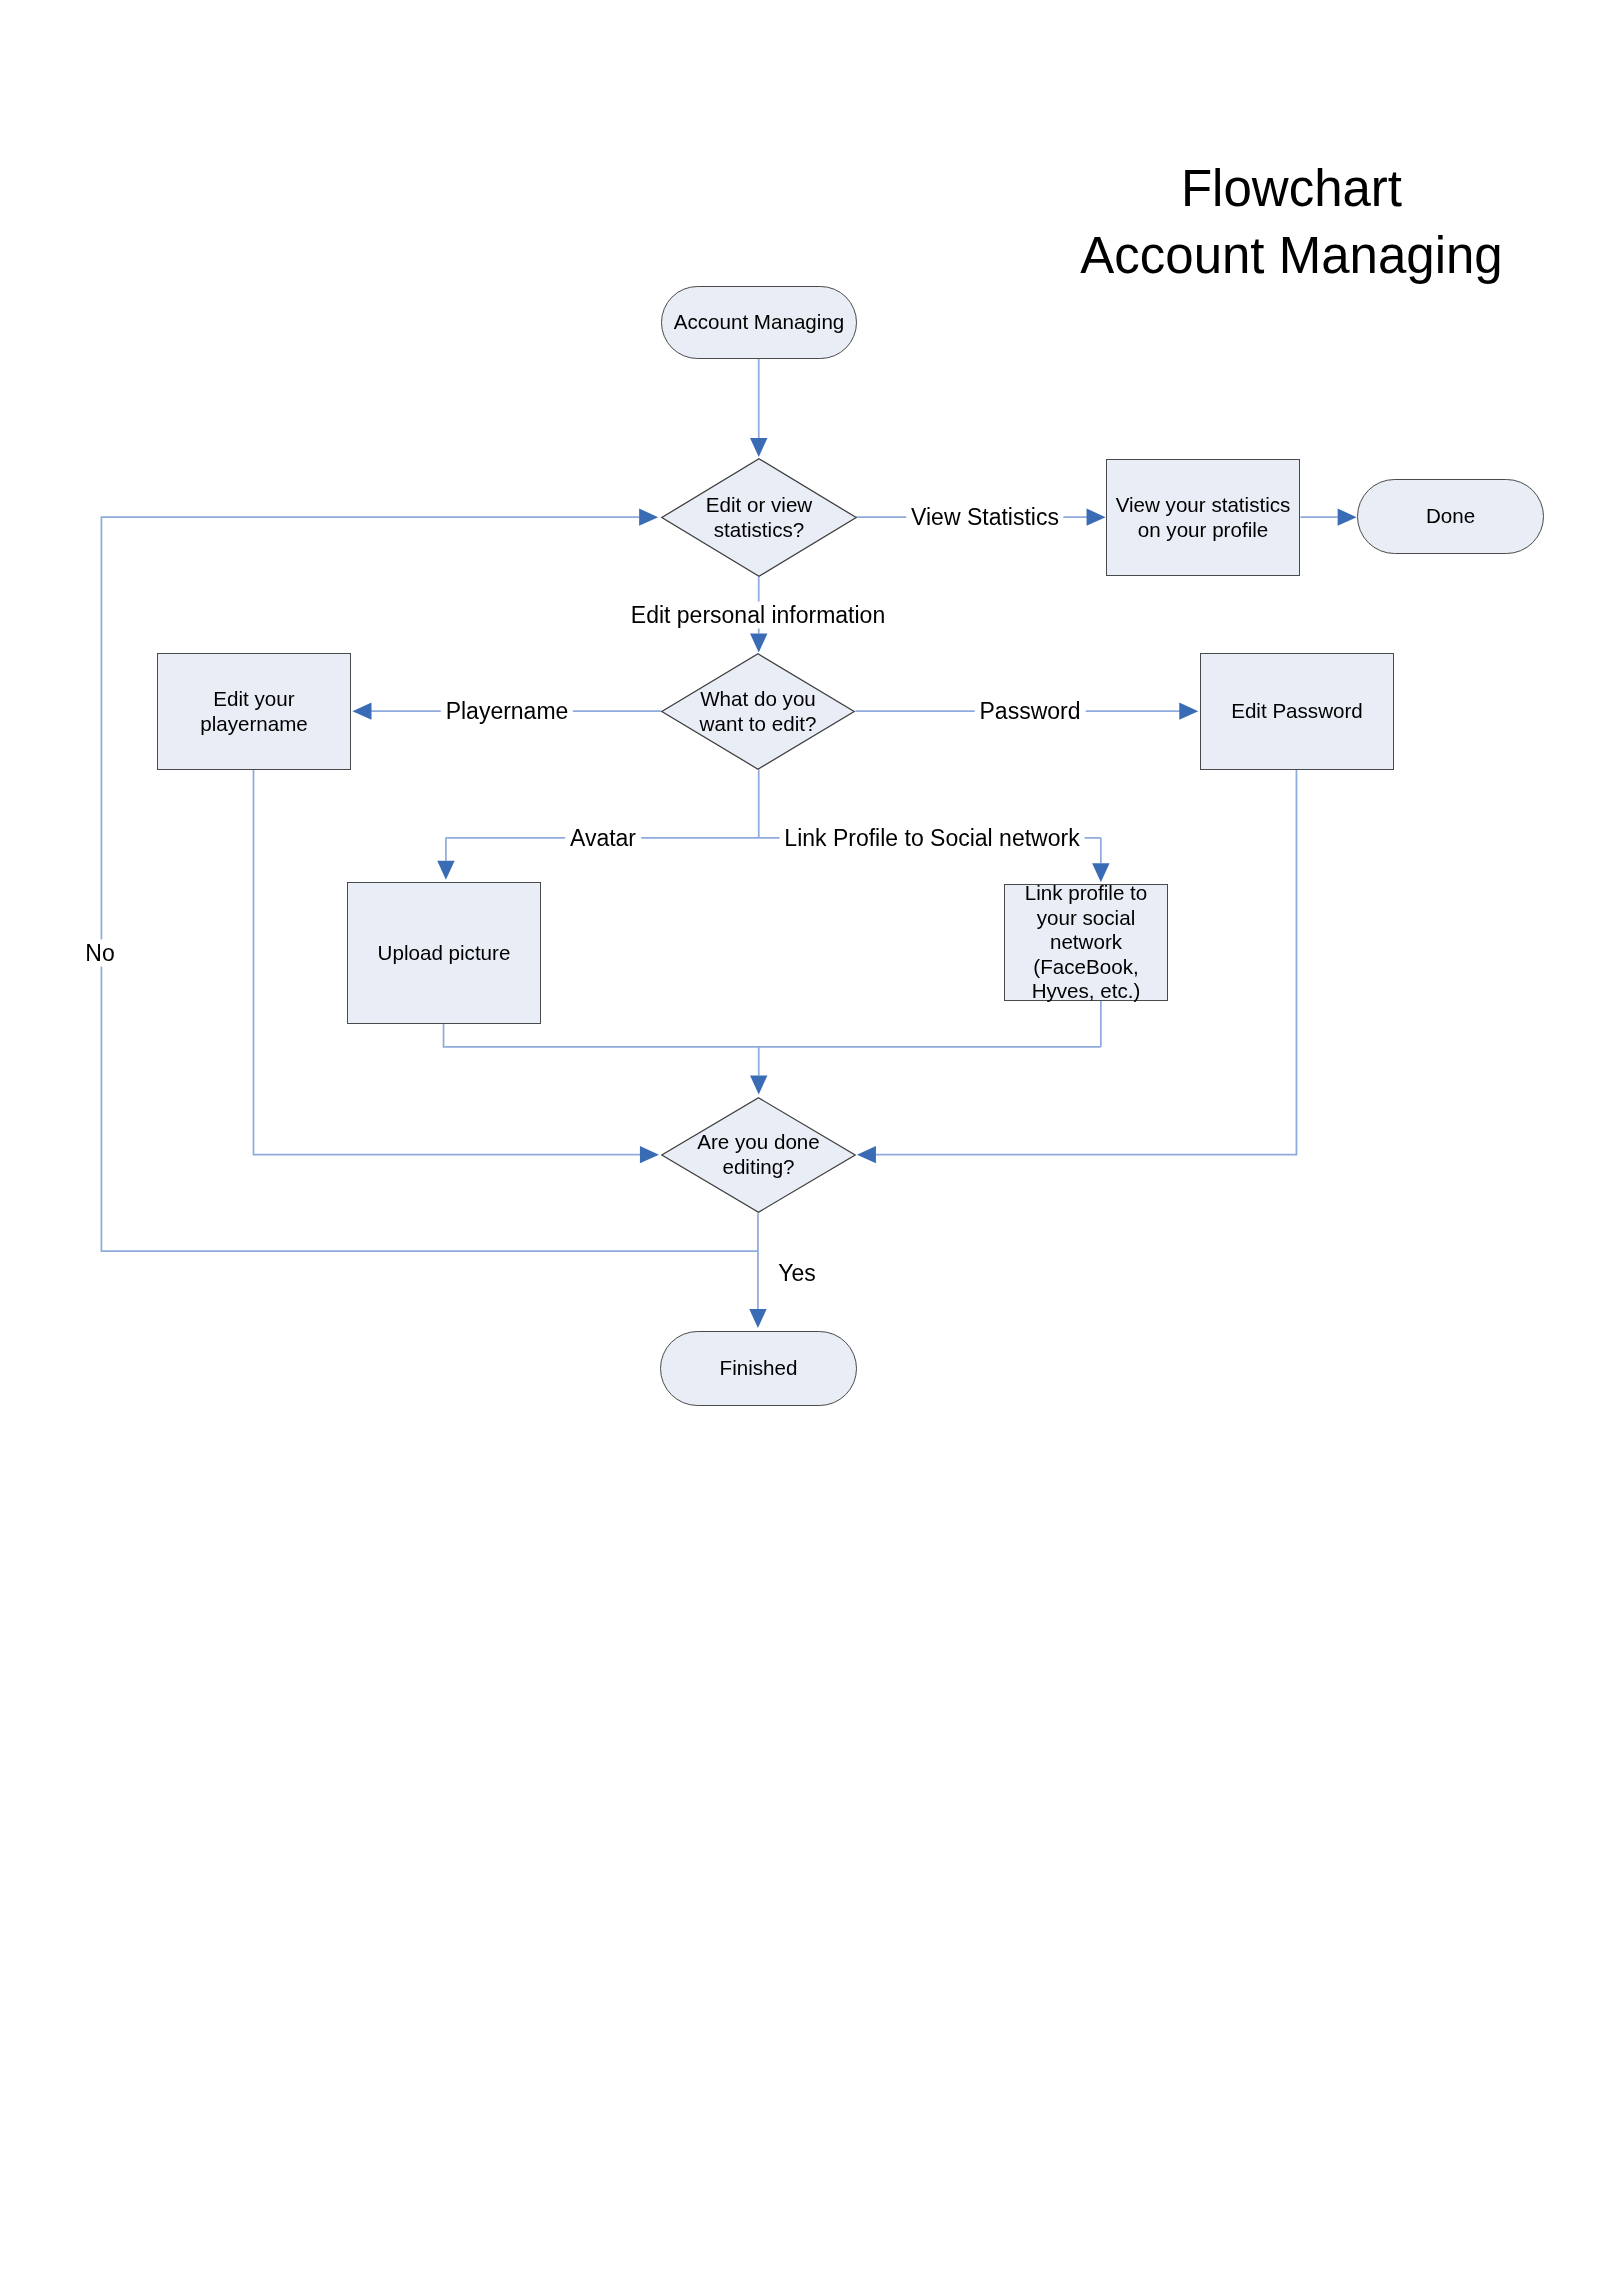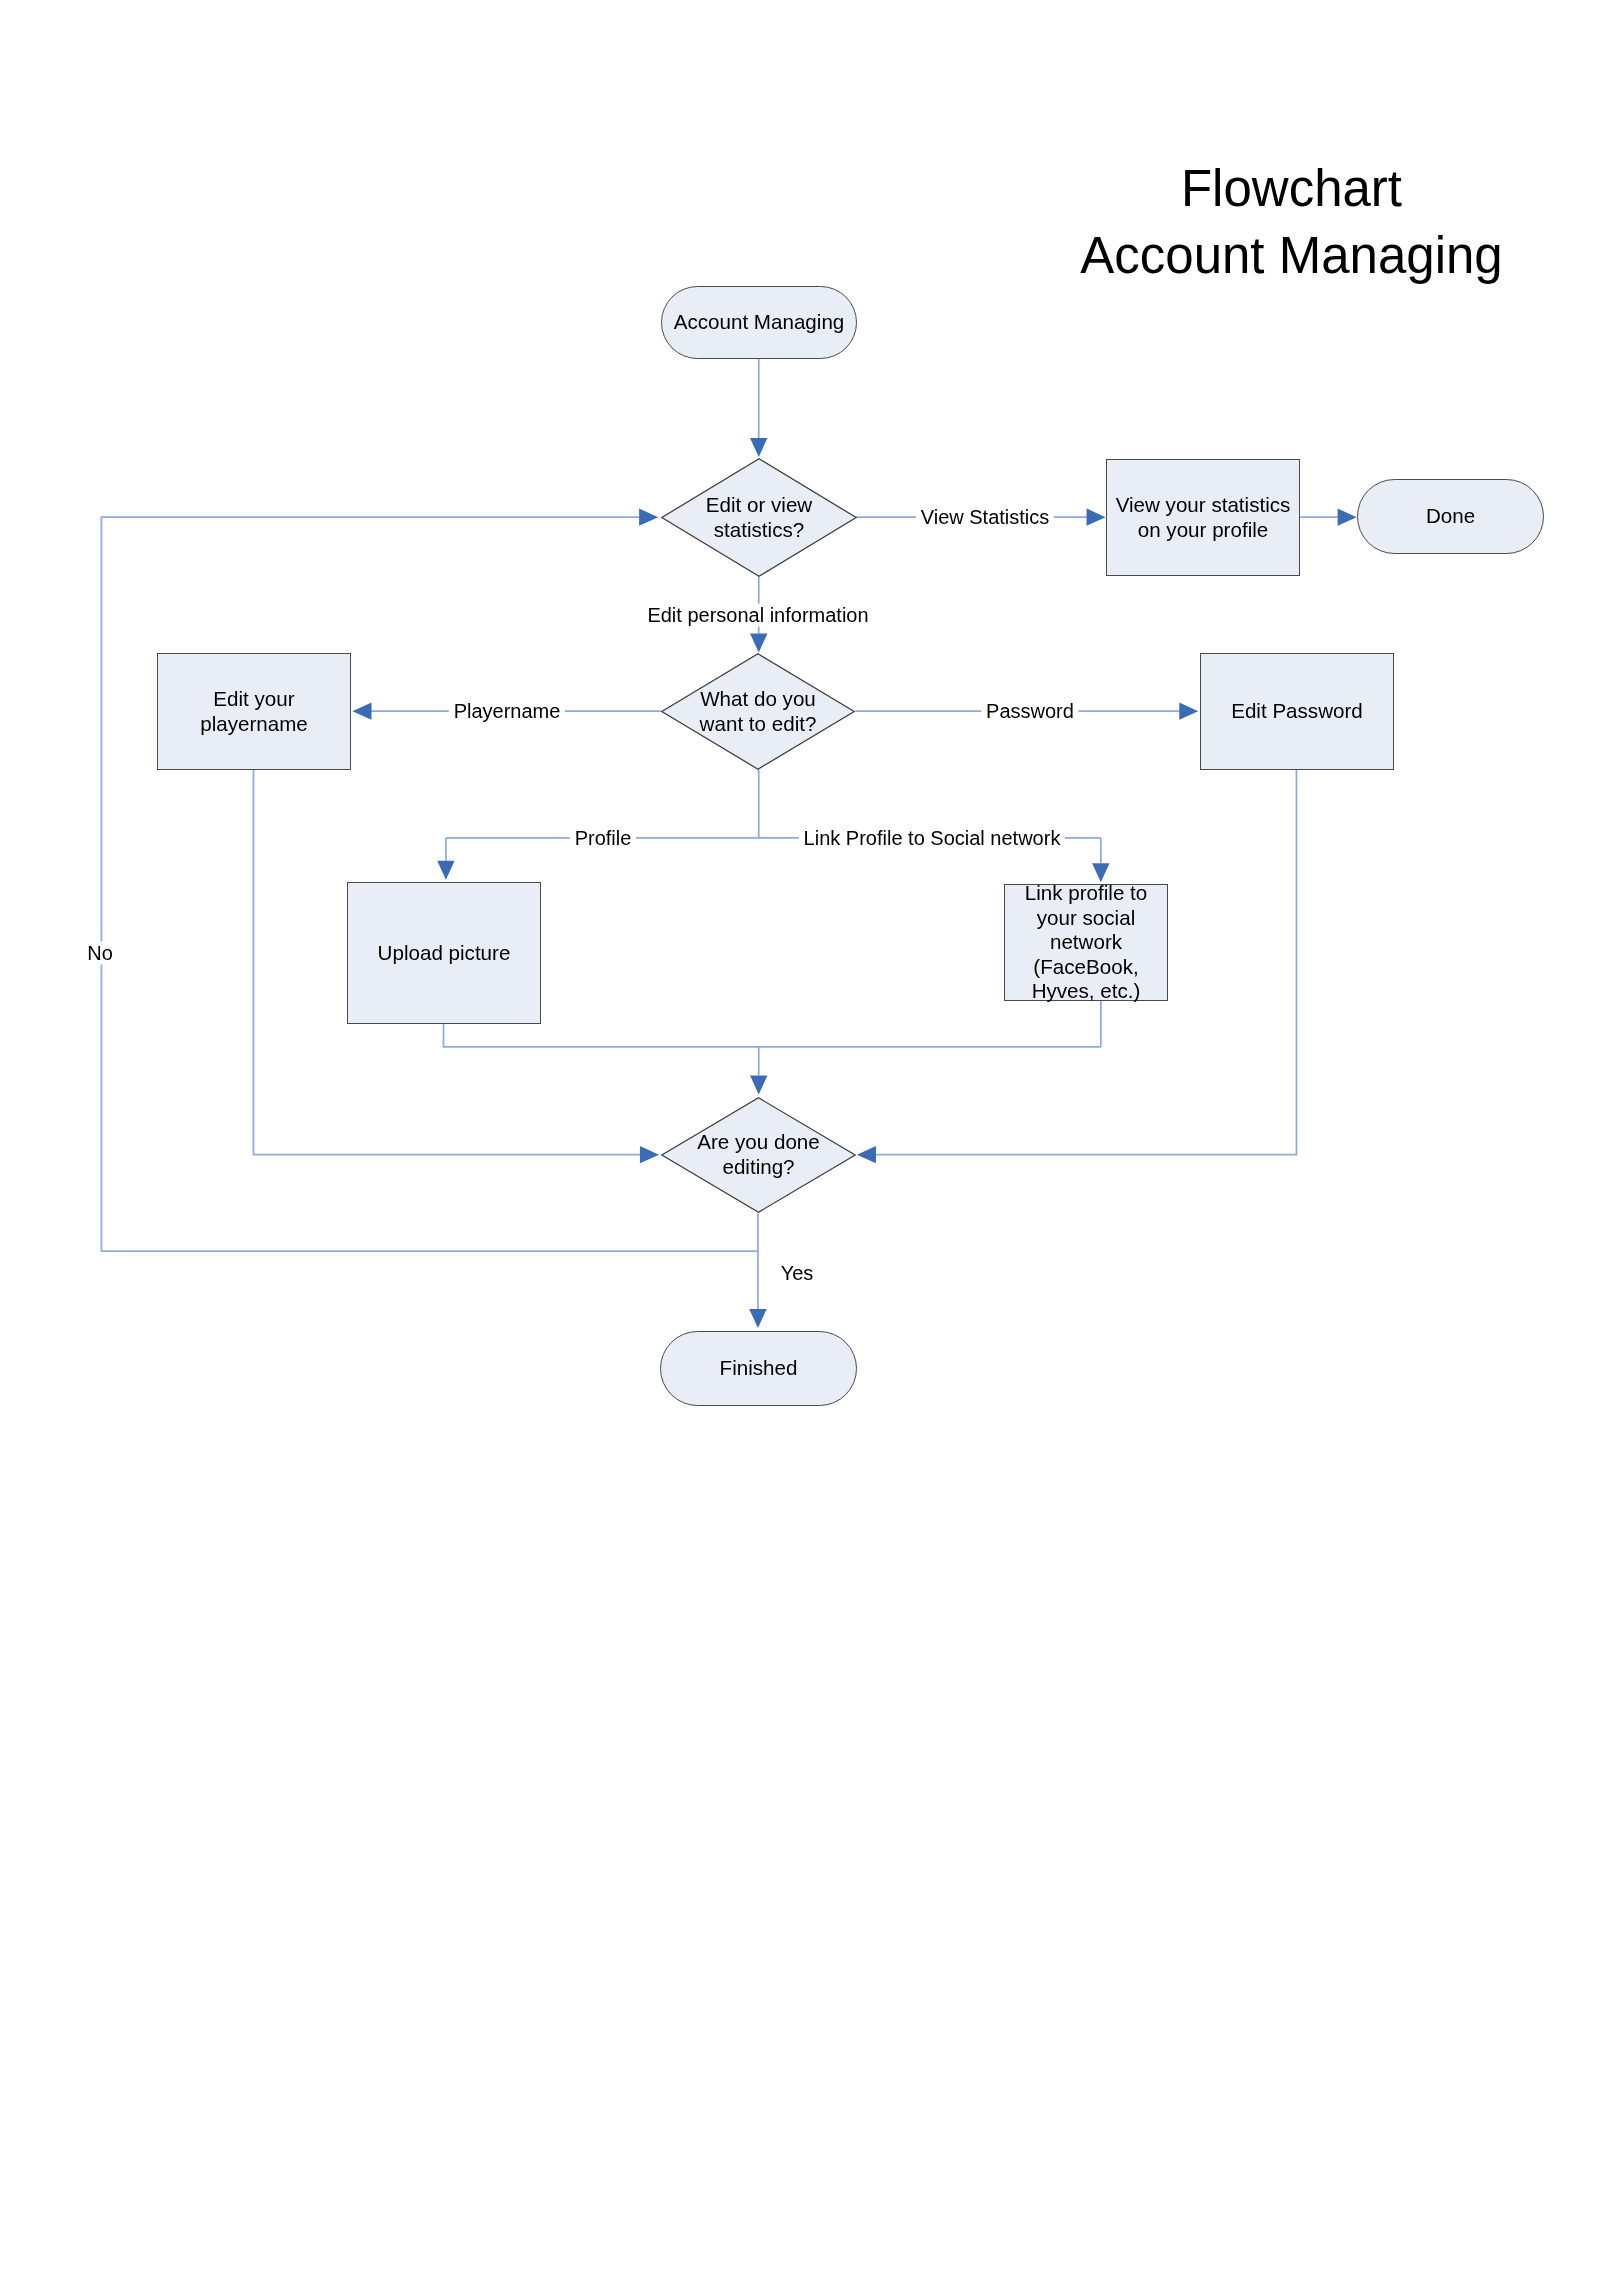--- a/index.html
+++ b/index.html
@@ -37,21 +37,21 @@
     padding:3.2px;
     align-items:center;
   }
   .diamond{background:transparent;}
   .diamond svg{position:absolute;left:0;top:0;width:100%;height:100%;}
   .diamond .dlabel{position:relative;width:143px;z-index:1;}
   .dshape{fill:var(--node-fill);stroke:var(--diamond-border);stroke-width:1.6;}
 
   .edge-label{
     position:absolute;z-index:3;transform:translate(-50%,-50%);
-    background:var(--bg);padding:0 4.8px;font-size:20px;white-space:nowrap;color:var(--text);
+    background:var(--bg);padding:0 4.8px;font-size:23px;white-space:nowrap;color:var(--text);
   }
 </style>
 </head>
 <body>
 
 <div id="canvas">
 
   <svg id="edges" viewBox="0 0 2048 2898">
 
     <polyline class="edge" points="958,453 958,556"></polyline>
@@ -152,19 +152,19 @@
   </div>
 
   <div class="node pill" style="left:660px;top:1331px;width:197px;height:75px;">
     <span>Finished</span>
   </div>
 
   <div class="edge-label" style="left:985px;top:517px;">View Statistics</div>
   <div class="edge-label" style="left:758px;top:615px;">Edit personal information</div>
   <div class="edge-label" style="left:507px;top:711px;text-align:right;">Playername</div>
   <div class="edge-label" style="left:1030px;top:711px;">Password</div>
-  <div class="edge-label" style="left:603px;top:838px;">Profile</div>
+  <div class="edge-label" style="left:603px;top:838px;">Avatar</div>
   <div class="edge-label" style="left:932px;top:838px;">Link Profile to Social network</div>
   <div class="edge-label" style="left:797px;top:1273px;">Yes</div>
   <div class="edge-label" style="left:100px;top:953px;">No</div>
 
 </div>
 
 
 </body></html>

